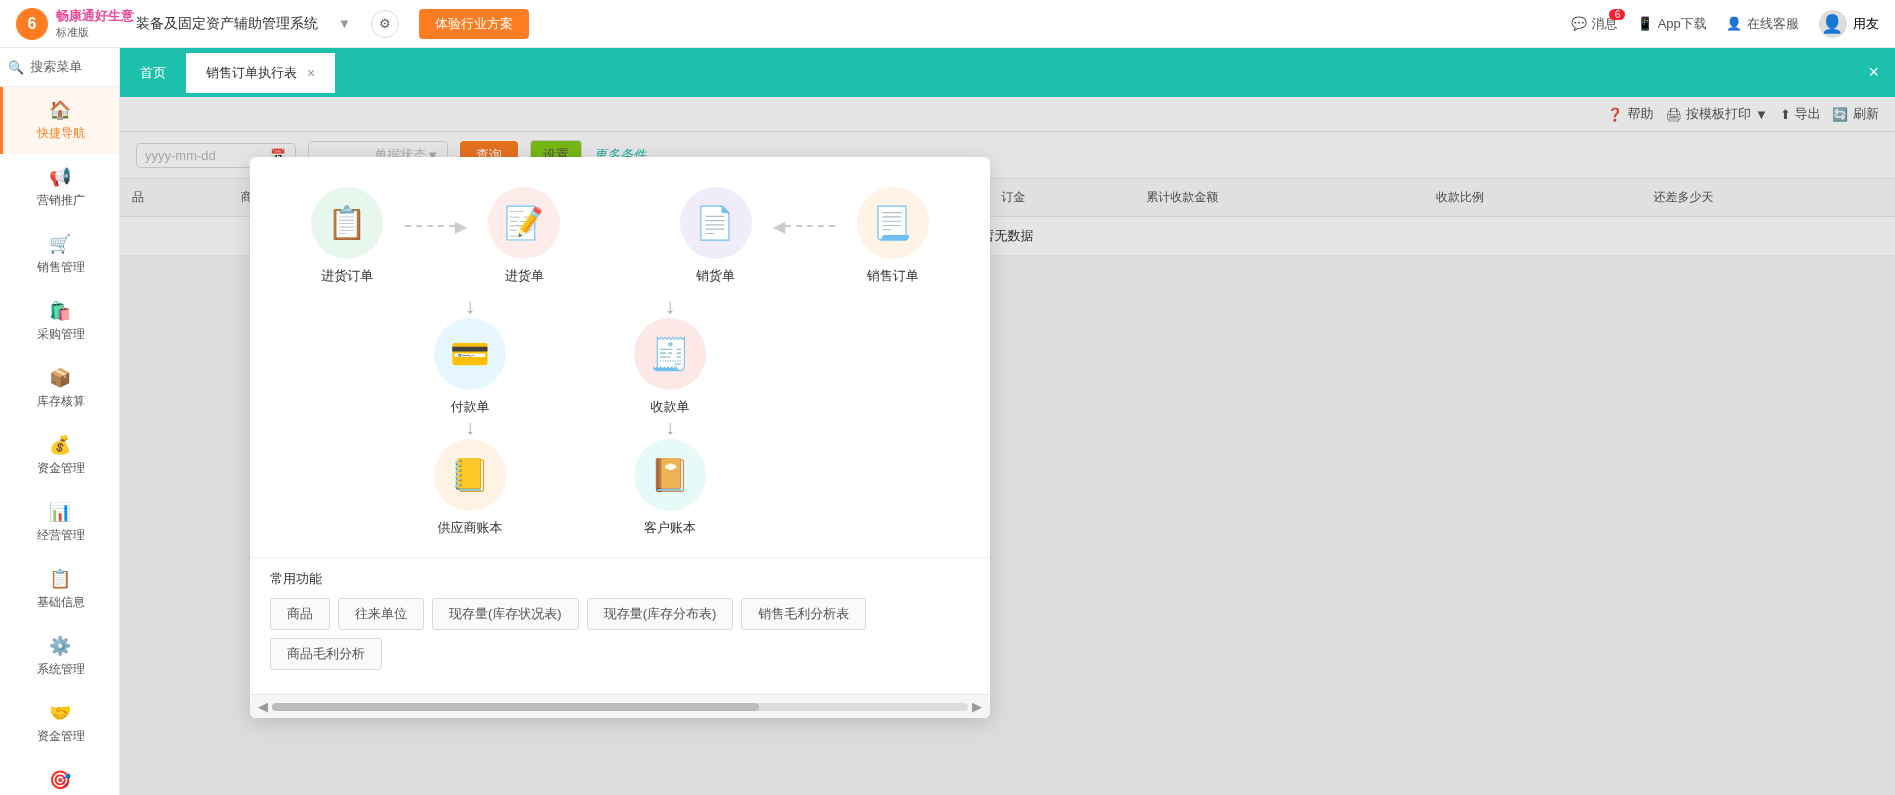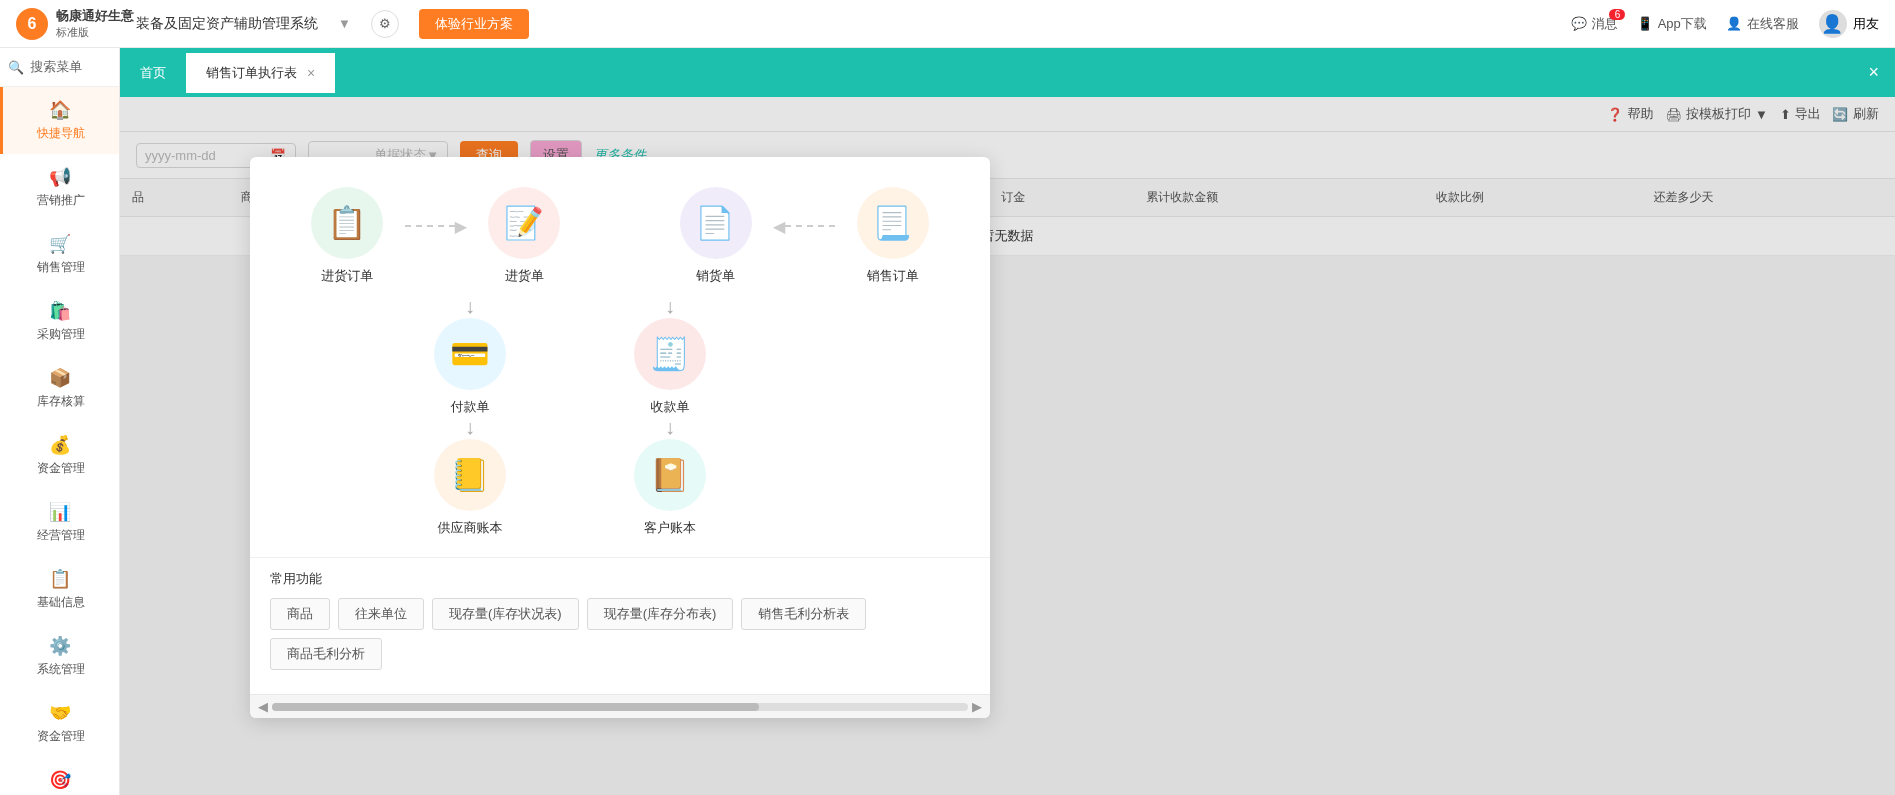--- a/index.html
+++ b/index.html
@@ -23,21 +23,21 @@
       gap: 8px;
     }
     .logo-icon {
       width: 32px; height: 32px;
       background: #ff7d22;
       border-radius: 50%;
       display: flex; align-items: center; justify-content: center;
       color: white; font-size: 16px; font-weight: bold;
     }
     .logo-text { font-size: 12px; color: #333; line-height: 1.3; }
-    .logo-text .line1 { color: #404040; font-weight: bold; font-size: 13px; }
+    .logo-text .line1 { color: #ec4899; font-weight: bold; font-size: 13px; }
     .logo-text .line2 { color: #666; font-size: 11px; }
 
     .system-title-area {
       display: flex; align-items: center; gap: 20px; flex: 1;
     }
     .system-title { font-size: 14px; color: #333; }
     .title-dropdown { color: #999; cursor: pointer; }
     .gear-btn {
       width: 28px; height: 28px; border-radius: 50%;
       border: 1px solid #ddd; background: #fff;
@@ -175,21 +175,21 @@
       padding: 4px 8px; font-size: 13px; min-width: 140px;
       display: flex; align-items: center; justify-content: flex-end;
       color: #bbb;
     }
     .query-btn {
       background: #ff7d22; color: white;
       border: none; border-radius: 4px;
       padding: 5px 16px; cursor: pointer; font-size: 13px;
     }
     .settings-btn {
-      background: #f9a8d4; color: #555;
+      background: #84cc16; color: #555;
       border: 1px solid #d9d9d9; border-radius: 4px;
       padding: 5px 12px; cursor: pointer; font-size: 13px;
     }
     .more-conditions {
       color: #1dbfad; cursor: pointer; font-size: 13px; font-style: italic;
     }
 
     
     .data-table {
       width: 100%; background: #fff;

